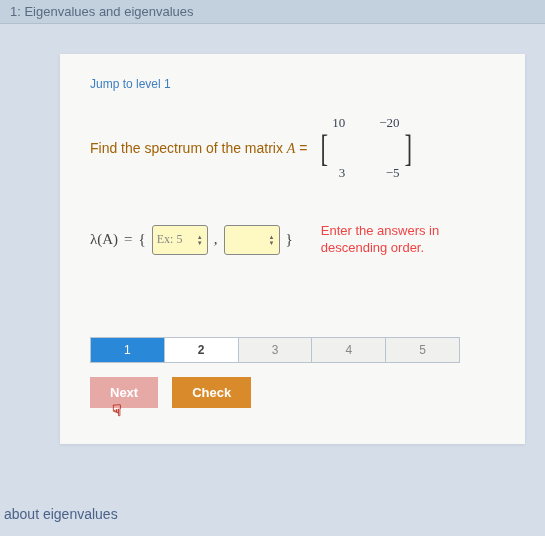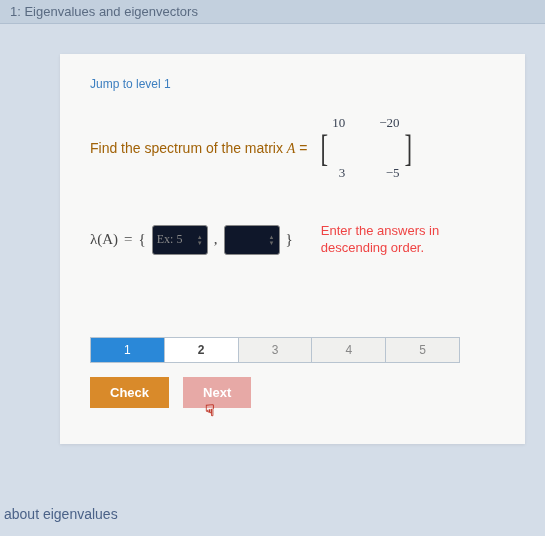--- a/index.html
+++ b/index.html
@@ -81,21 +81,21 @@
     font-family: 'Times New Roman', serif;
     color: #444;
   }
   .num-input {
     width: 56px;
     height: 24px;
     border: 1px solid #888;
     border-radius: 3px;
     font-size: 12px;
     padding: 14px 4px;
-    background: #0f172a;
+    background: #fef9c3;
     color: #888;
     display: inline-flex;
     align-items: center;
     justify-content: space-between;
   }
   .num-input.empty { color: transparent; }
   .spinner {
     display: flex;
     flex-direction: column;
     font-size: 6px;
@@ -152,21 +152,21 @@
     left: 0;
     font-size: 14px;
     color: #4b6288;
     padding-left: 4px;
   }
 </style>
 </head>
 <body>
 
 <div class="header-bar">
-  <span>1: Eigenvalues and eigenvectors</span>
+  <span>1: Eigenvalues and eigenvalues</span>
 </div>
 
 <div class="main-card">
 
   <a class="jump-link">Jump to level 1</a>
 
   <div class="prompt-row">
     <span class="prompt-text">
       <span>Find the spectrum of the matrix</span>
       <i style="font-family:'Times New Roman',serif;">A</i>
@@ -211,22 +211,22 @@
 
   <div class="progress-bar">
     <div class="pseg active">1</div>
     <div class="pseg current">2</div>
     <div class="pseg">3</div>
     <div class="pseg">4</div>
     <div class="pseg">5</div>
   </div>
 
   <div class="btn-row">
-    <button class="btn btn-check">Check</button>
     <button class="btn btn-next">
       <span>Next</span>
       <span class="cursor-hand">☟</span>
     </button>
+    <button class="btn btn-check">Check</button>
   </div>
 
 </div>
 
 <div class="footer-link">about eigenvalues</div>
 
 </body></html>

